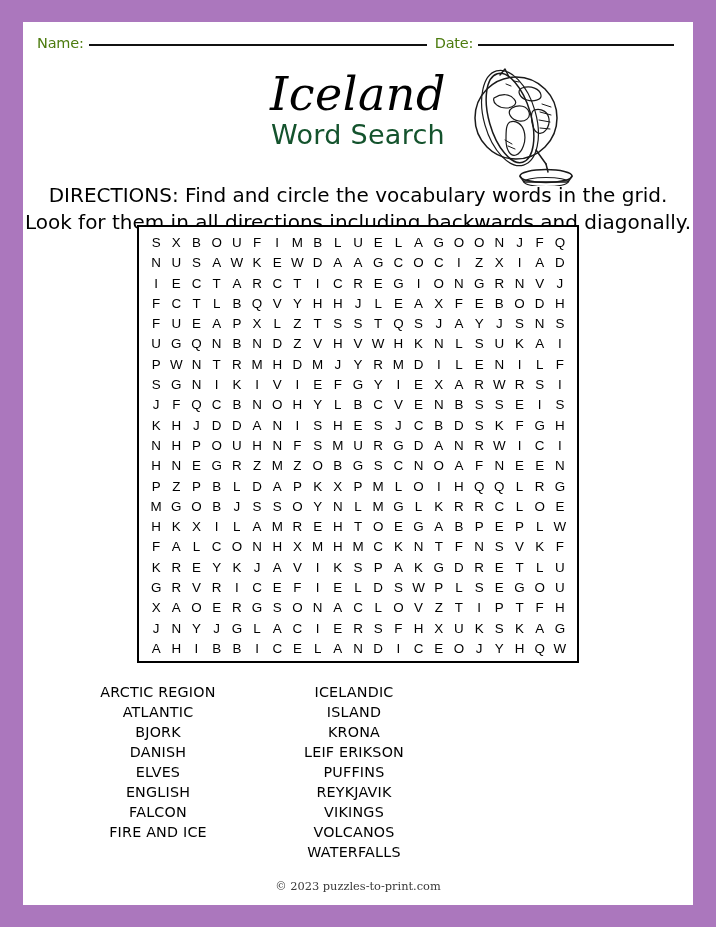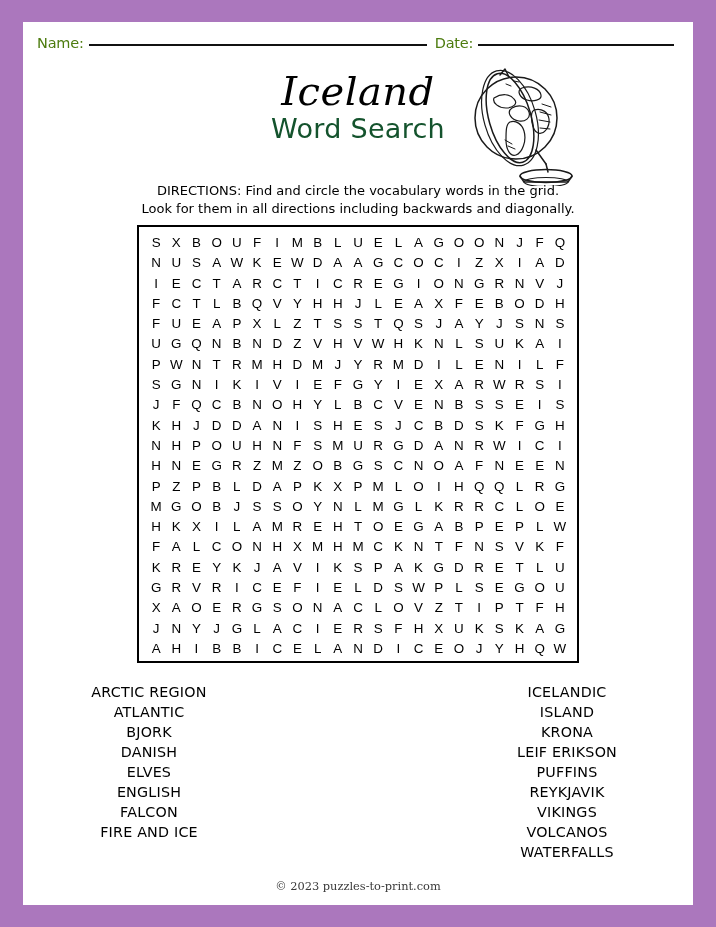--- a/index.html
+++ b/index.html
@@ -61,21 +61,21 @@
   .title-wrap {
     position: absolute;
     top: 48px;
     left: 0;
     width: 670px;
     text-align: center;
   }
   .title-main {
     font-family: "DejaVu Serif", serif;
     font-style: italic;
-    font-size: 40px;
+    font-size: 46px;
     font-weight: 400;
     line-height: 1.05;
     color: #000;
     letter-spacing: 0.5px;
   }
   .title-sub {
     font-family: "DejaVu Sans", sans-serif;
     font-size: 27px;
     line-height: 1.1;
     color: #14532d;
@@ -93,21 +93,21 @@
   }
 
   
   .directions {
     position: absolute;
     top: 160px;
     left: 0;
     width: 670px;
     text-align: center;
     font-family: "DejaVu Sans", sans-serif;
-    font-size: 13px;
+    font-size: 20px;
     line-height: 1.35;
     color: #000;
   }
   .directions .d-line { display: block; white-space: nowrap; }
 
   
   .grid-box {
     position: absolute;
     left: 114px;
     top: 203px;
@@ -129,24 +129,23 @@
     font-size: 13.4px;
     color: #000;
     text-align: center;
     line-height: 20.3px;
   }
 
   
   .wordlist {
     position: absolute;
     top: 660px;
-    left: 28px;
+    left: 37px;
     width: 614px;
     display: flex;
-    justify-content: space-between;
   }
   .wl-col {
     width: 196px;
     text-align: center;
   }
   .wl-item {
     font-family: "DejaVu Sans", sans-serif;
     font-size: 14.3px;
     line-height: 20px;
     color: #000;

